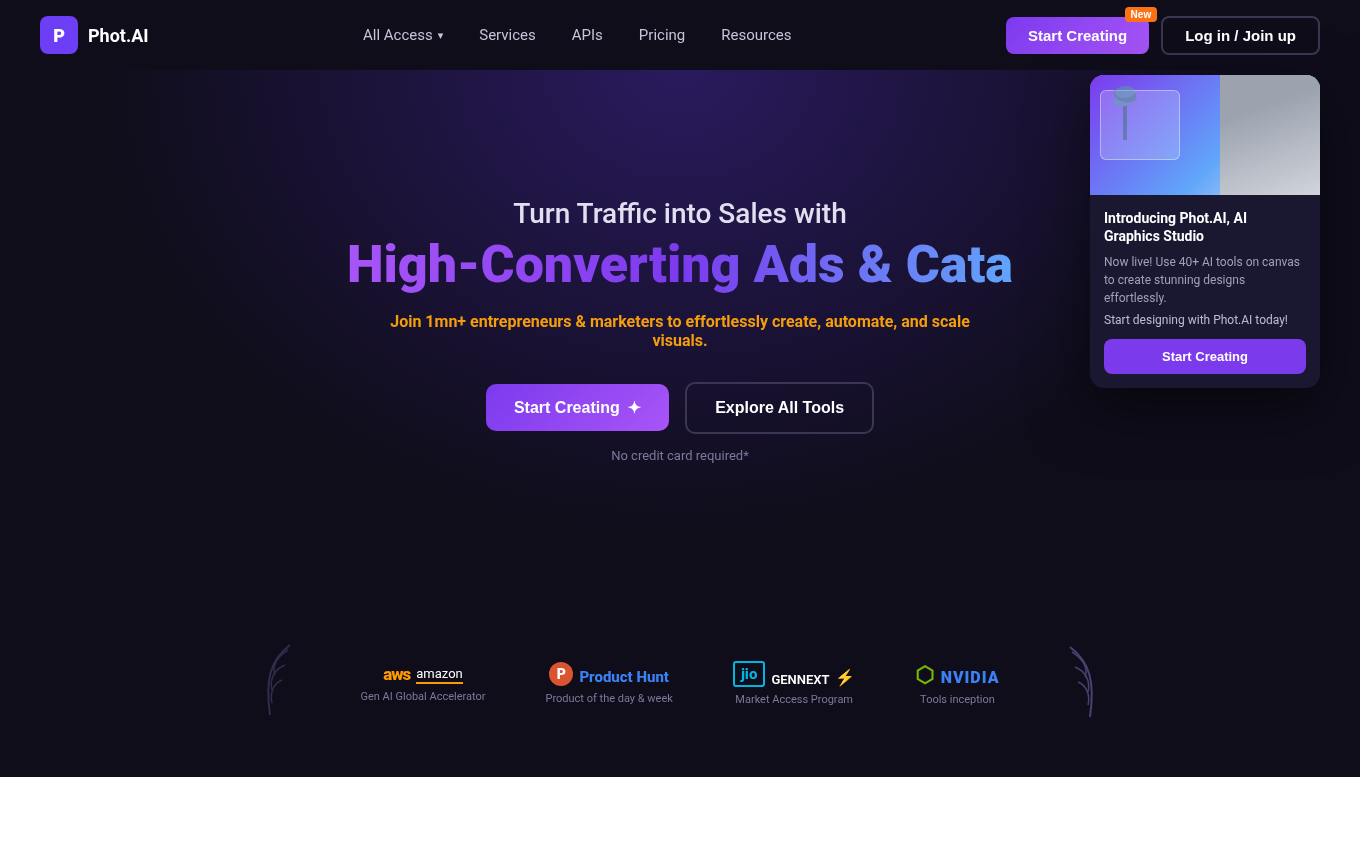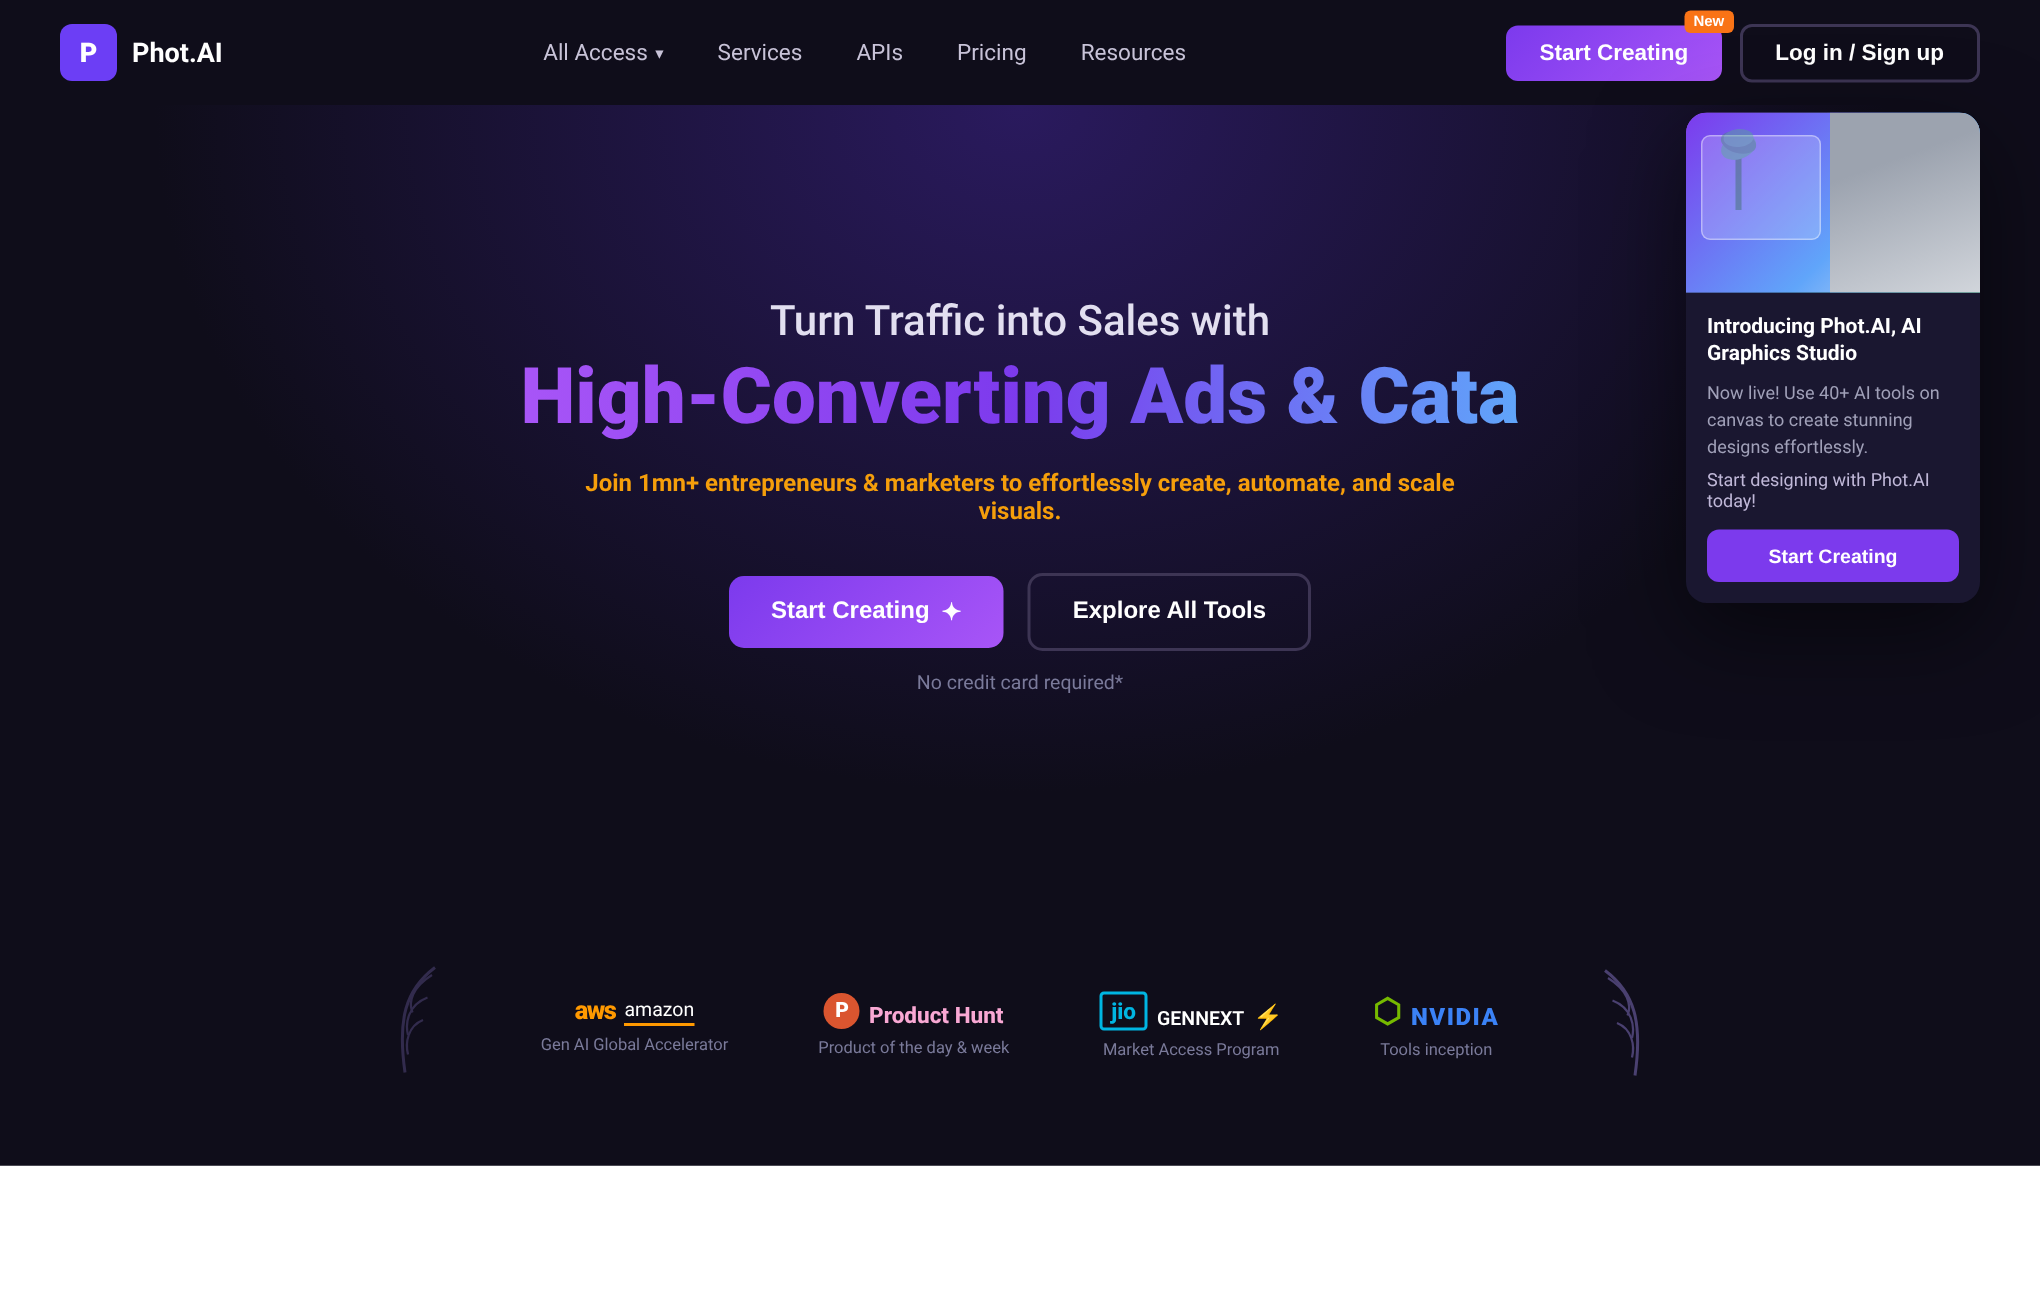--- a/index.html
+++ b/index.html
@@ -38,21 +38,21 @@
     }
     .btn-login {
       background: transparent; color: #fff; border: 2px solid #3d3554;
       padding: 9px 22px; border-radius: 8px; font-size: 15px;
       font-weight: 600; cursor: pointer;
     }
 
     
     .popup-overlay {
       position: absolute; top: 75px; right: 40px;
-      width: 196px; background: #1a1730; border-radius: 14px;
+      width: 230px; background: #1a1730; border-radius: 14px;
       box-shadow: 0 20px 60px rgba(0,0,0,0.5);
       overflow: hidden; z-index: 200;
     }
     .popup-arrow {
       position: absolute; top: -8px; left: 50%; transform: translateX(-50%);
       width: 16px; height: 16px; background: #1a1730;
       clip-path: polygon(50% 0%, 0% 100%, 100% 100%);
     }
     .popup-image {
       width: 100%; height: 120px; object-fit: cover;
@@ -173,21 +173,21 @@
       <span>Resources</span>
     </a>
   </div>
 
   <div class="nav-actions">
     <button class="btn-start-creating">
       <span>Start Creating</span>
       <span class="btn-new-badge">New</span>
     </button>
     <button class="btn-login">
-      <span>Log in / Sign up</span>
+      <span>Log in / Join up</span>
     </button>
   </div>
 </nav>
 
 <div class="popup-overlay">
   <div class="popup-arrow"></div>
   <div class="popup-image">
     <div class="popup-image-content">
       <div class="popup-img-rect"></div>
       <div class="popup-img-portrait"></div>
@@ -243,21 +243,21 @@
     <div class="partner-logo">
       <span style="color:#ff9900;font-weight:900;font-size:17px;letter-spacing:-1px;">aws</span>
       <span style="color:#fff;font-size:13px;font-weight:400;border-bottom:2px solid #ff9900;padding-bottom:1px;">amazon</span>
     </div>
     <span class="partner-label">Gen AI Global Accelerator</span>
   </div>
 
   <div class="partner-item">
     <div class="partner-logo">
       <span style="background:#da552f;color:#fff;width:24px;height:24px;border-radius:50%;display:inline-flex;align-items:center;justify-content:center;font-weight:900;font-size:14px;">P</span>
-      <span style="color:#f9a8d4;font-weight:800;font-size:15px;">Product Hunt</span>
+      <span style="color:#3b82f6;font-weight:800;font-size:15px;">Product Hunt</span>
     </div>
     <span class="partner-label">Product of the day &amp; week</span>
   </div>
 
   <div class="partner-item">
     <div class="partner-logo">
       <span style="color:#00b5e2;font-weight:800;font-size:15px;border:2px solid #00b5e2;padding:2px 6px;border-radius:3px;">jio</span>
       <span style="color:#fff;font-size:13px;font-weight:600;">GENNEXT</span>
       <span style="color:#00b5e2;font-size:16px;">⚡</span>
     </div>

